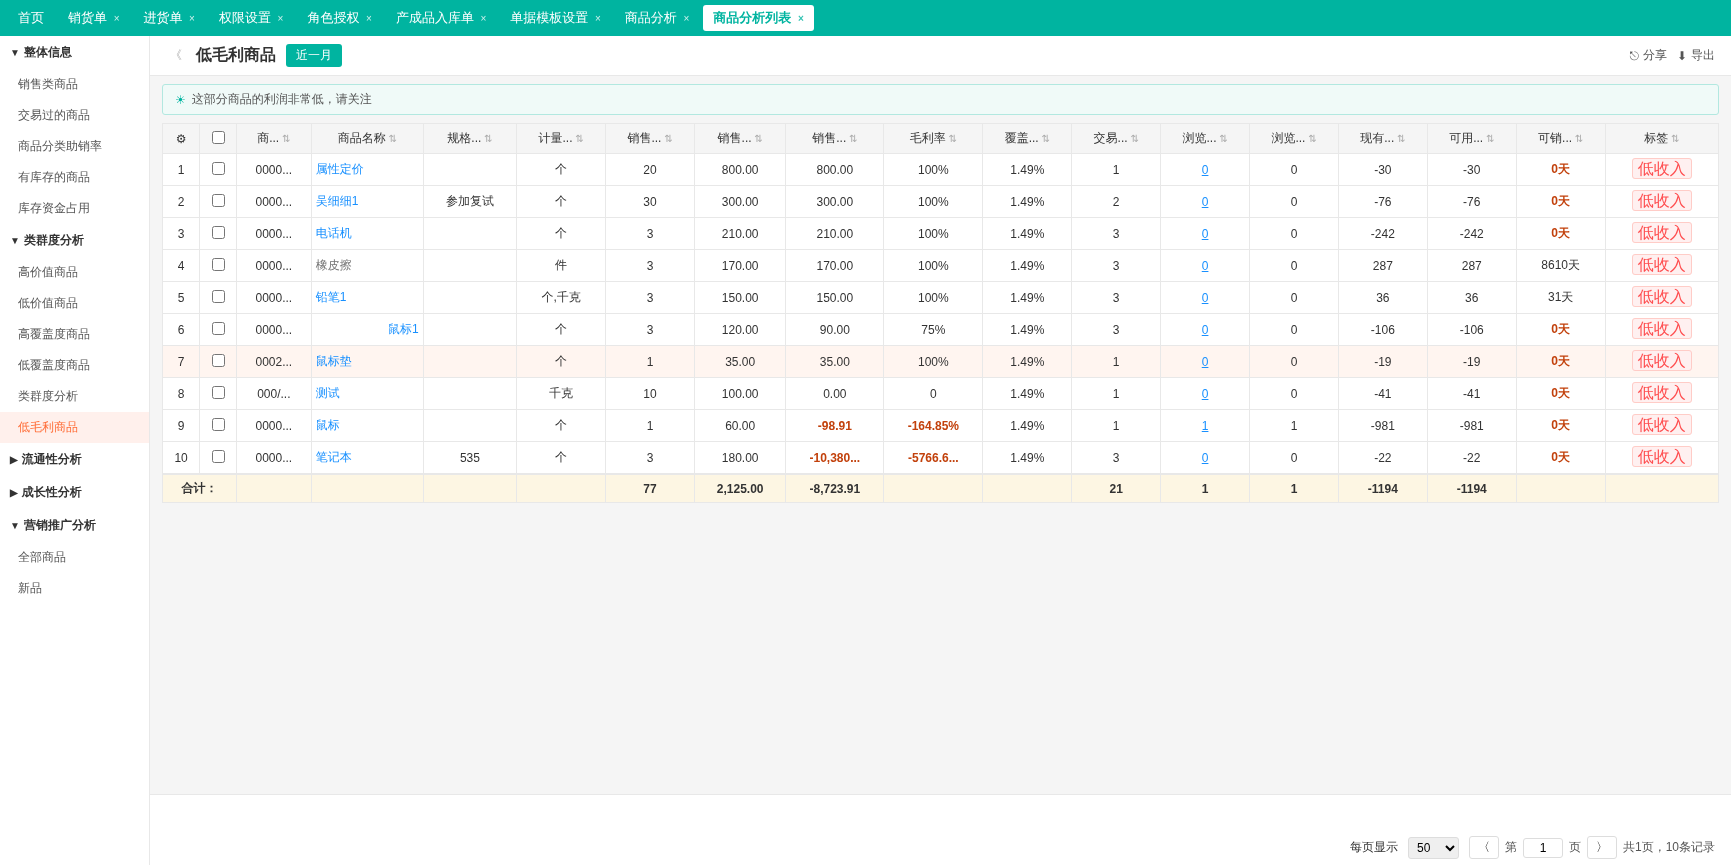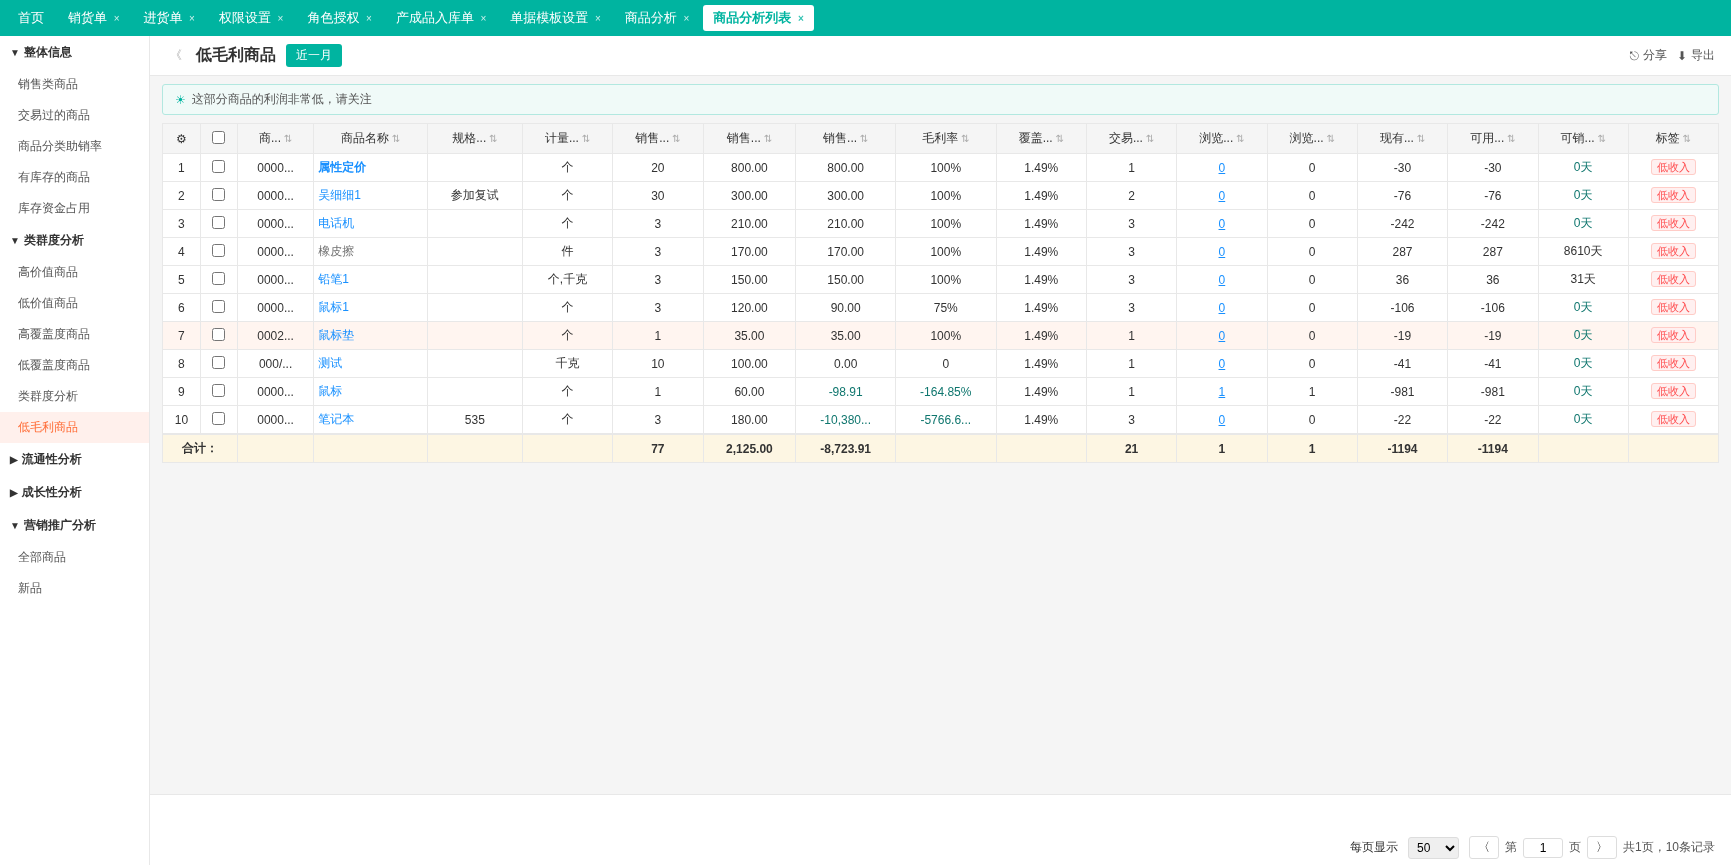--- a/index.html
+++ b/index.html
@@ -175,23 +175,23 @@
 
     .col-sort { cursor: pointer; }
     .col-sort::after { content: ' ⇅'; font-size: 10px; color: #aaa; }
 
     .tag-low-income {
       background: #fff0f0;
       color: #ff4d4f;
       border: 1px solid #ffccc7;
       border-radius: 3px;
       padding: 1px 5px;
-      font-size: 11px;
-    }
-    .text-red { color: #0f766e; }
+      font-size: 16px;
+    }
+    .text-red { color: #c2410c; font-weight: bold; }
     .text-link { color: #1890ff; text-decoration: underline; cursor: pointer; }
 
     
     .summary-row {
       background: #fdf6e3;
       border-top: 2px solid #e8e8e8;
     }
     .summary-row td {
       background: #fdf6e3 !important;
       font-weight: bold;
@@ -346,21 +346,21 @@
             <th class="col-sort">可用...</th>
             <th class="col-sort">可销...</th>
             <th class="col-sort">标签</th>
           </tr>
         </thead>
         <tbody id="table-body">
         <tr>
       <td>1</td>
       <td class="checkbox-cell"><input type="checkbox" style=""></td>
       <td>0000...</td>
-      <td style="text-align:left;color:#1890ff;cursor:pointer;font-weight:bold;">属性定价</td>
+      <td style="text-align:left;color:#1890ff;cursor:pointer;">属性定价</td>
       <td></td>
       <td>个</td>
       <td>20</td>
       <td>800.00</td>
       <td>800.00</td>
       <td>100%</td>
       <td>1.49%</td>
       <td>1</td>
       <td class="text-link">0</td>
       <td>0</td>
@@ -446,21 +446,21 @@
       <td>0</td>
       <td>36</td>
       <td>36</td>
       <td>31天</td>
       <td><span class="tag-low-income">低收入</span></td>
     </tr>
             <tr>
       <td>6</td>
       <td class="checkbox-cell"><input type="checkbox" style=""></td>
       <td>0000...</td>
-      <td style="text-align:left;color:#1890ff;cursor:pointer;">鼠标1</td>
+      <td style="text-align:right;color:#1890ff;cursor:pointer;">鼠标1</td>
       <td></td>
       <td>个</td>
       <td>3</td>
       <td>120.00</td>
       <td>90.00</td>
       <td>75%</td>
       <td>1.49%</td>
       <td>3</td>
       <td class="text-link">0</td>
       <td>0</td>

